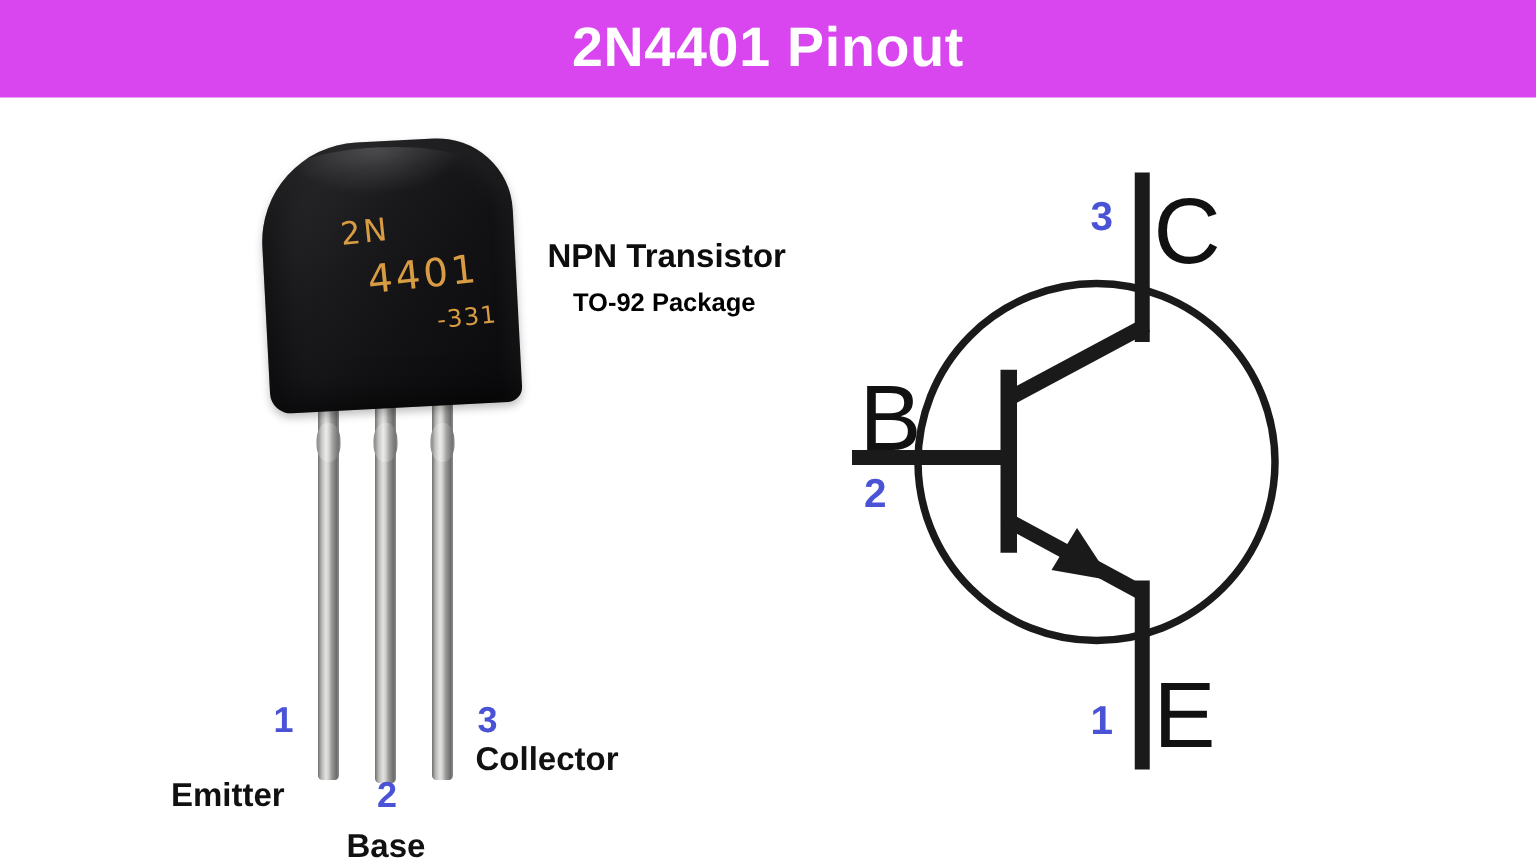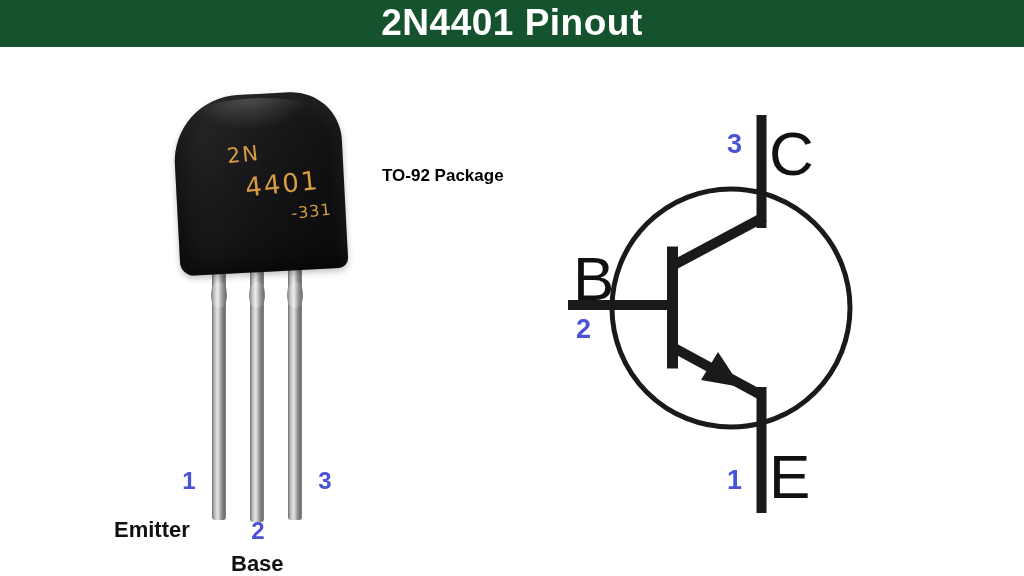--- a/index.html
+++ b/index.html
@@ -3,22 +3,22 @@
 <meta charset="utf-8">
 <style>
   * { margin: 0; padding: 0; box-sizing: border-box; }
   html, body { width: 1024px; height: 576px; background: #ffffff; overflow: hidden; }
   body { font-family: "Liberation Sans", "DejaVu Sans", sans-serif; }
 
   .canvas { position: relative; width: 1024px; height: 576px; background: #ffffff; }
 
   
   .title-bar {
-    position: absolute; left: 0; top: 0; width: 1024px; height: 47px;
-    background: #14532d; display: flex; align-items: center; justify-content: center;
+    position: absolute; left: 0; top: 0; width: 1024px; height: 65px;
+    background: #d946ef; display: flex; align-items: center; justify-content: center;
   }
   .page-title {
     color: #ffffff; font-size: 37px; font-weight: 700; letter-spacing: 0.5px;
     padding-bottom: 2px;
   }
 
   
   .photo { position: absolute; left: 0; top: 65px; width: 470px; height: 511px; }
 
   .leg {
@@ -110,23 +110,25 @@
         <div class="marking-2">4401</div>
         <div class="marking-3">-331</div>
       </div>
     </div>
 
     <div class="pin-num num-1">1</div>
     <div class="pin-name name-1">Emitter</div>
     <div class="pin-num num-2">2</div>
     <div class="pin-name name-2">Base</div>
     <div class="pin-num num-3">3</div>
+    <div class="pin-name name-3">Collector</div>
   </section>
 
   <section class="desc">
+    <div class="desc-title">NPN Transistor</div>
     <div class="desc-subtitle">TO-92 Package</div>
   </section>
 
   <section class="schematic">
     <svg viewBox="0 0 320 430">
 
       <circle cx="171" cy="218" r="119" fill="none" stroke="#1a1a1a" stroke-width="5"></circle>
 
       <line x1="201.5" y1="30" x2="201.5" y2="133" stroke="#1a1a1a" stroke-width="10" stroke-linecap="square"></line>
 

